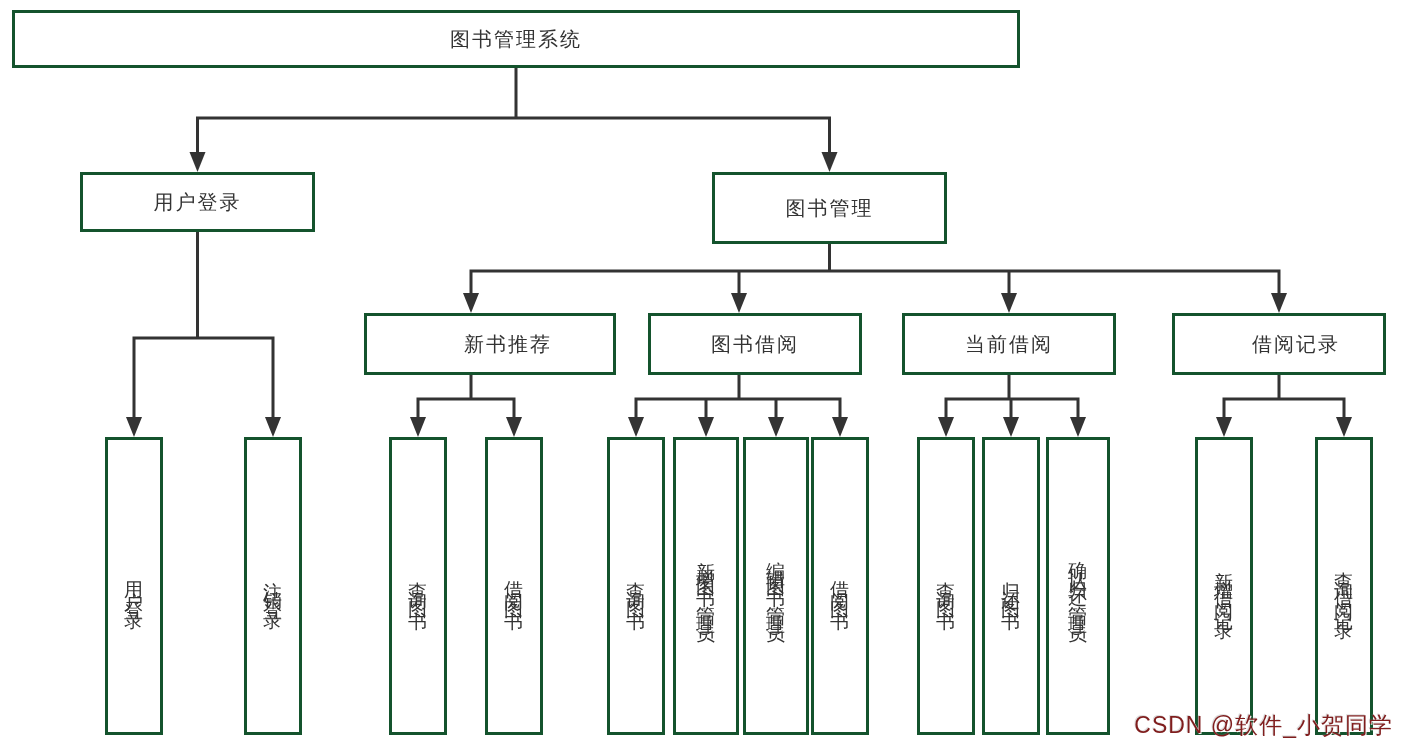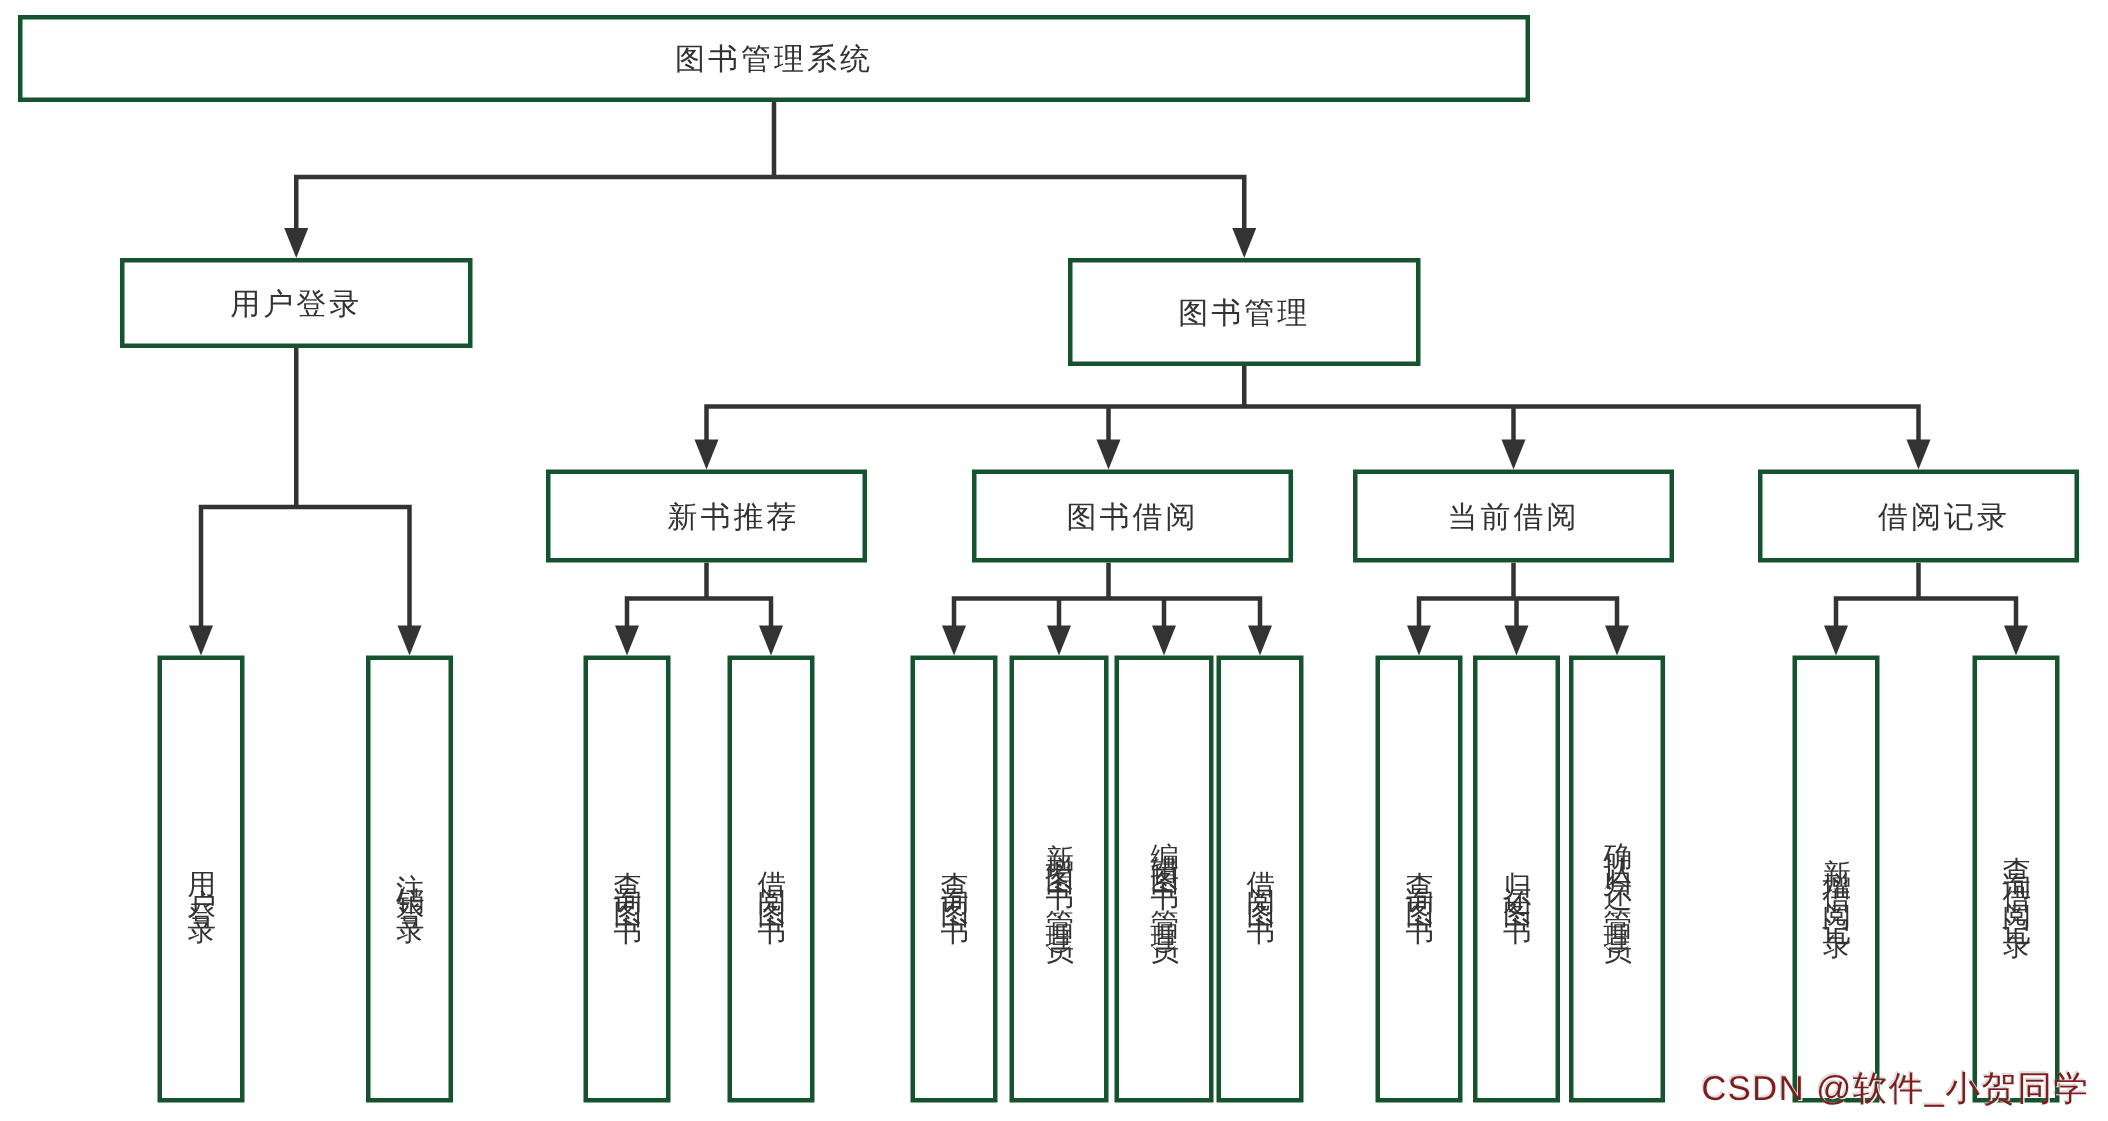--- a/index.html
+++ b/index.html
@@ -100,21 +100,21 @@
       <polygon points="1216,417 1232,417 1224,437"></polygon>
       <polygon points="1336,417 1352,417 1344,437"></polygon>
     </g>
   </svg>
 
   <div class="box" style="left:12px; top:10px; width:1008px; height:58px;">图书管理系统</div>
 
   <div class="box" style="left:80px; top:172px; width:235px; height:60px;">用户登录</div>
   <div class="box" style="left:712px; top:172px; width:235px; height:72px;">图书管理</div>
 
-  <div class="box" style="left:364px; top:313px; width:214px; height:62px;padding-left:36px;">新书推荐</div>
+  <div class="box" style="left:364px; top:313px; width:252px; height:62px;padding-left:36px;">新书推荐</div>
   <div class="box" style="left:632px; top:313px; width:214px; height:62px;margin-left:16px;">图书借阅</div>
   <div class="box" style="left:902px; top:313px; width:214px; height:62px;">当前借阅</div>
   <div class="box" style="left:1172px; top:313px; width:214px; height:62px;padding-left:34px;">借阅记录</div>
 
   <div class="box leaf" style="left:105px; top:437px; width:58px; height:298px;">用户登录</div>
   <div class="box leaf" style="left:244px; top:437px; width:58px; height:298px;">注销登录</div>
 
   <div class="box leaf" style="left:389px; top:437px; width:58px; height:298px;">查询图书</div>
   <div class="box leaf" style="left:485px; top:437px; width:58px; height:298px;">借阅图书</div>
 

